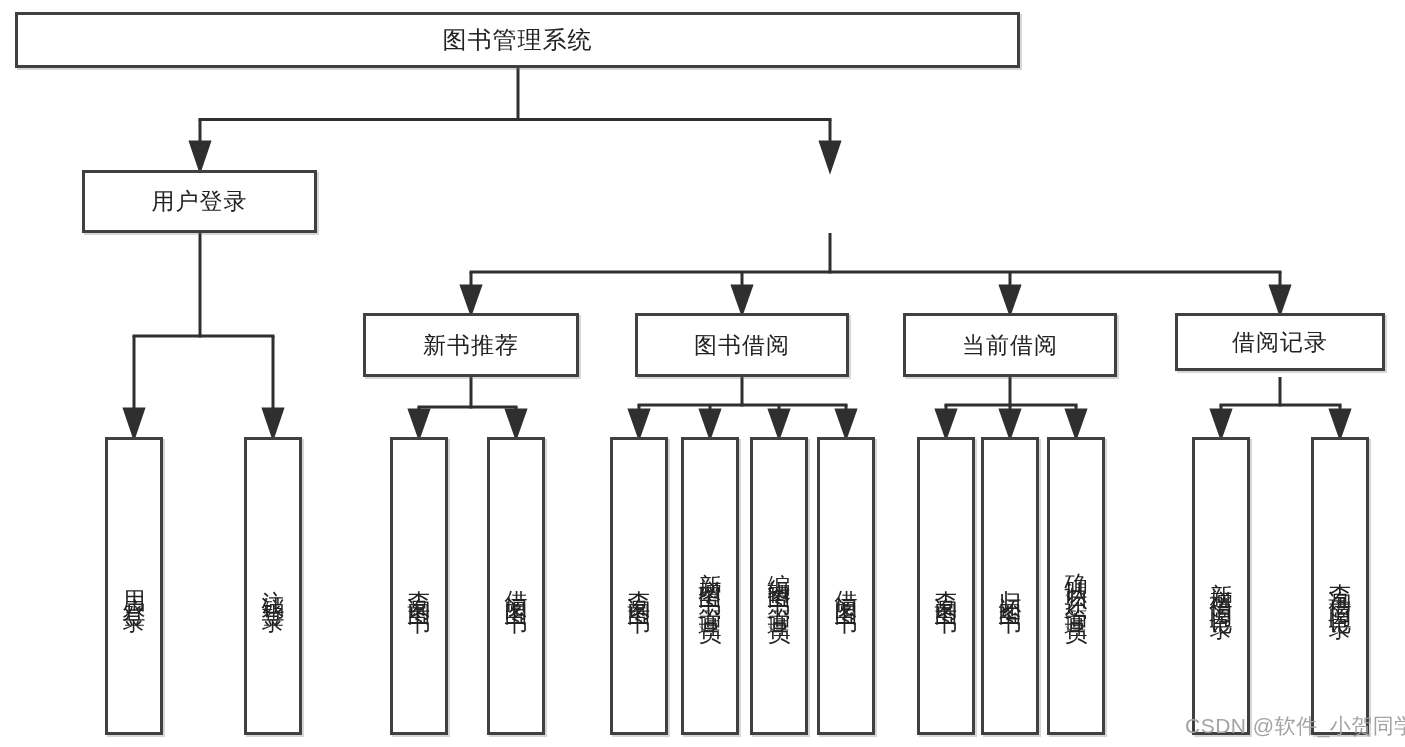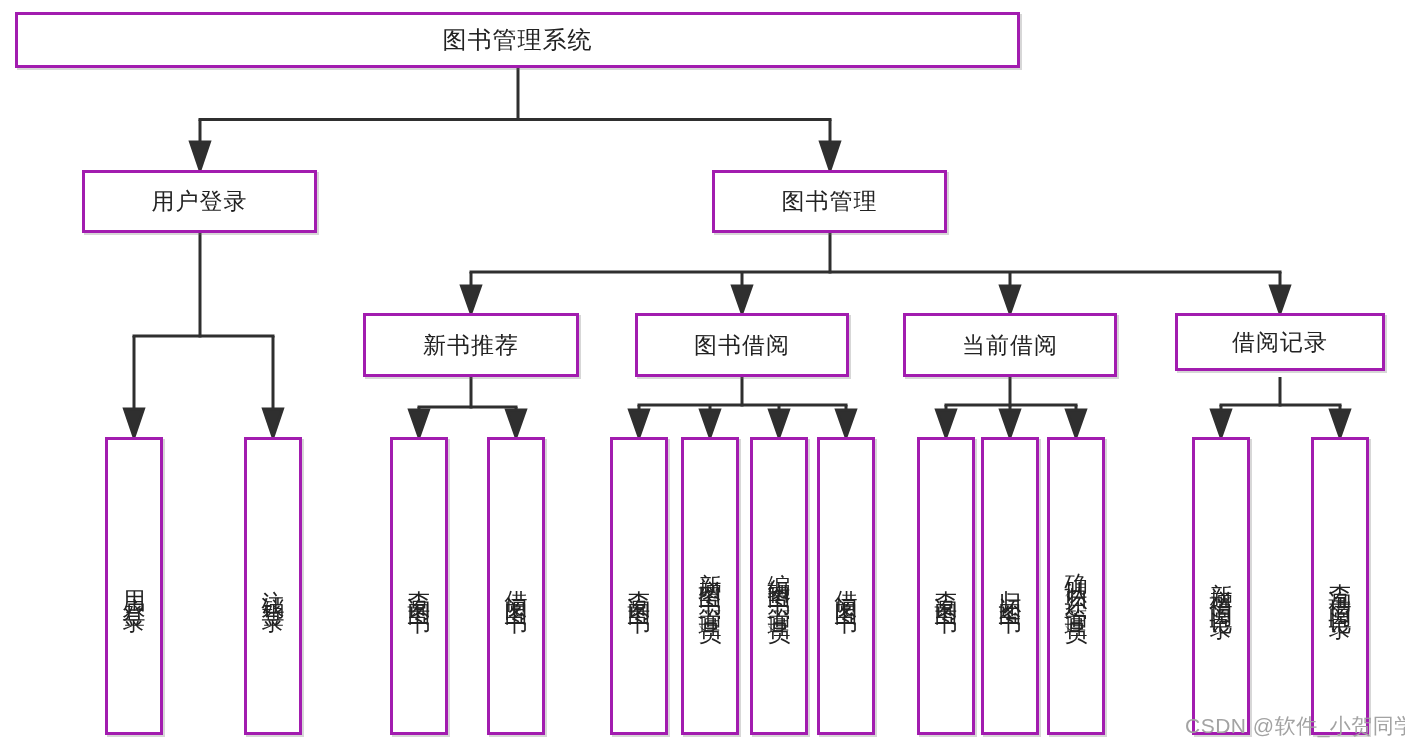--- a/index.html
+++ b/index.html
@@ -2,21 +2,21 @@
 <html><head>
 <meta charset="utf-8">
 <style>
   html,body{margin:0;padding:0;background:#ffffff;}
   .canvas{
     position:relative;width:1405px;height:747px;background:#ffffff;overflow:hidden;
     font-family:"Liberation Sans","DejaVu Sans",sans-serif;color:#222222;
   }
   .wires{position:absolute;left:0;top:0;width:1405px;height:747px;}
   .box{
-    position:absolute;box-sizing:border-box;border:3px solid #a21caf;background:#ffffff;
+    position:absolute;box-sizing:border-box;border:3px solid #404040;background:#ffffff;
     display:flex;align-items:center;justify-content:center;
     box-shadow:2px 2px 0 rgba(110,110,110,0.28);
     text-align:center;
   }
   .hbox span{font-size:23px;letter-spacing:1px;white-space:nowrap;}
   .rootbox span{font-size:24px;letter-spacing:1px;}
   .vbox span{
     writing-mode:vertical-rl;text-orientation:mixed;
     font-size:23px;letter-spacing:7px;line-height:1.25;
   }
@@ -94,23 +94,20 @@
     </g>
   </svg>
 
   <div class="box hbox rootbox" style="left:15px;top:12px;width:1005px;height:56px;">
     <span>图书管理系统</span>
   </div>
 
   <div class="box hbox" style="left:82px;top:170px;width:235px;height:63px;">
     <span>用户登录</span>
   </div>
-  <div class="box hbox" style="left:712px;top:170px;width:235px;height:63px;">
-    <span>图书管理</span>
-  </div>
 
   <div class="box hbox" style="left:635px;top:313px;width:214px;height:64px;">
     <span>图书借阅</span>
   </div>
   <div class="box hbox" style="left:363px;top:313px;width:216px;height:64px;">
     <span>新书推荐</span>
   </div>
   <div class="box hbox" style="left:903px;top:313px;width:214px;height:64px;">
     <span>当前借阅</span>
   </div>

